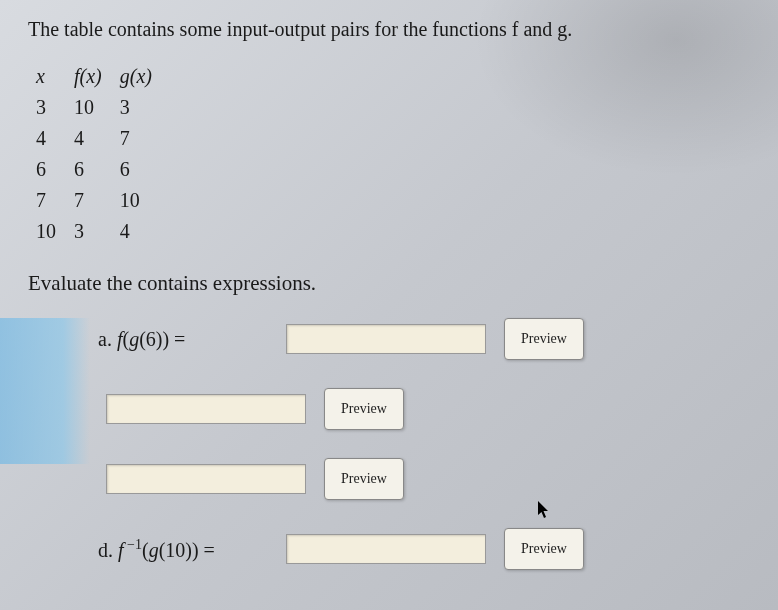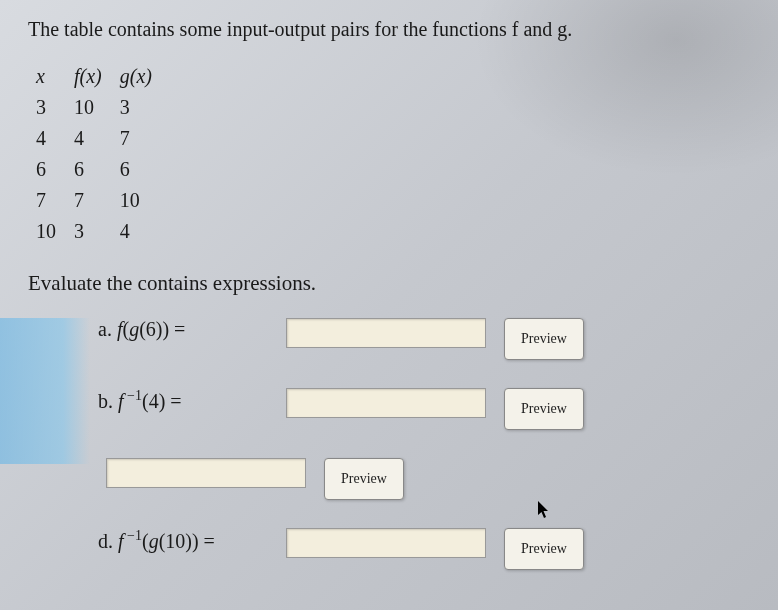--- a/index.html
+++ b/index.html
@@ -51,20 +51,21 @@
       height: 146px;
       background: linear-gradient(90deg, #5db3e8 0%, #7cc5ee 70%, transparent 100%);
       opacity: 0.55;
       pointer-events: none;
     }
     .qlist {
       margin-left: 70px;
     }
     .qrow {
       display: flex;
+      align-items: center;
       margin-bottom: 28px;
       font-size: 20px;
     }
     .qlabel {
       min-width: 180px;
       white-space: nowrap;
     }
     .qlabel sup {
       font-size: 0.7em;
       vertical-align: super;
@@ -151,24 +152,20 @@
   <div class="qrow">
     <span class="qlabel">
       <span>a.</span>
       <span class="ital">f</span>(<span class="ital">g</span>(6)) =
     </span>
     <input class="answer-input" type="text" style="">
     <button class="preview-btn">Preview</button>
   </div>
 
   <div class="qrow">
-    <span class="qlabel">
-      <span>b.</span>
-      <span class="ital">f</span><sup>&nbsp;−1</sup>(4) =
-    </span>
     <input class="answer-input" type="text" style="">
     <button class="preview-btn">Preview</button>
   </div>
 
   <div class="qrow">
     <input class="answer-input" type="text" style="">
     <button class="preview-btn">Preview</button>
   </div>
 
   <div class="qrow">

